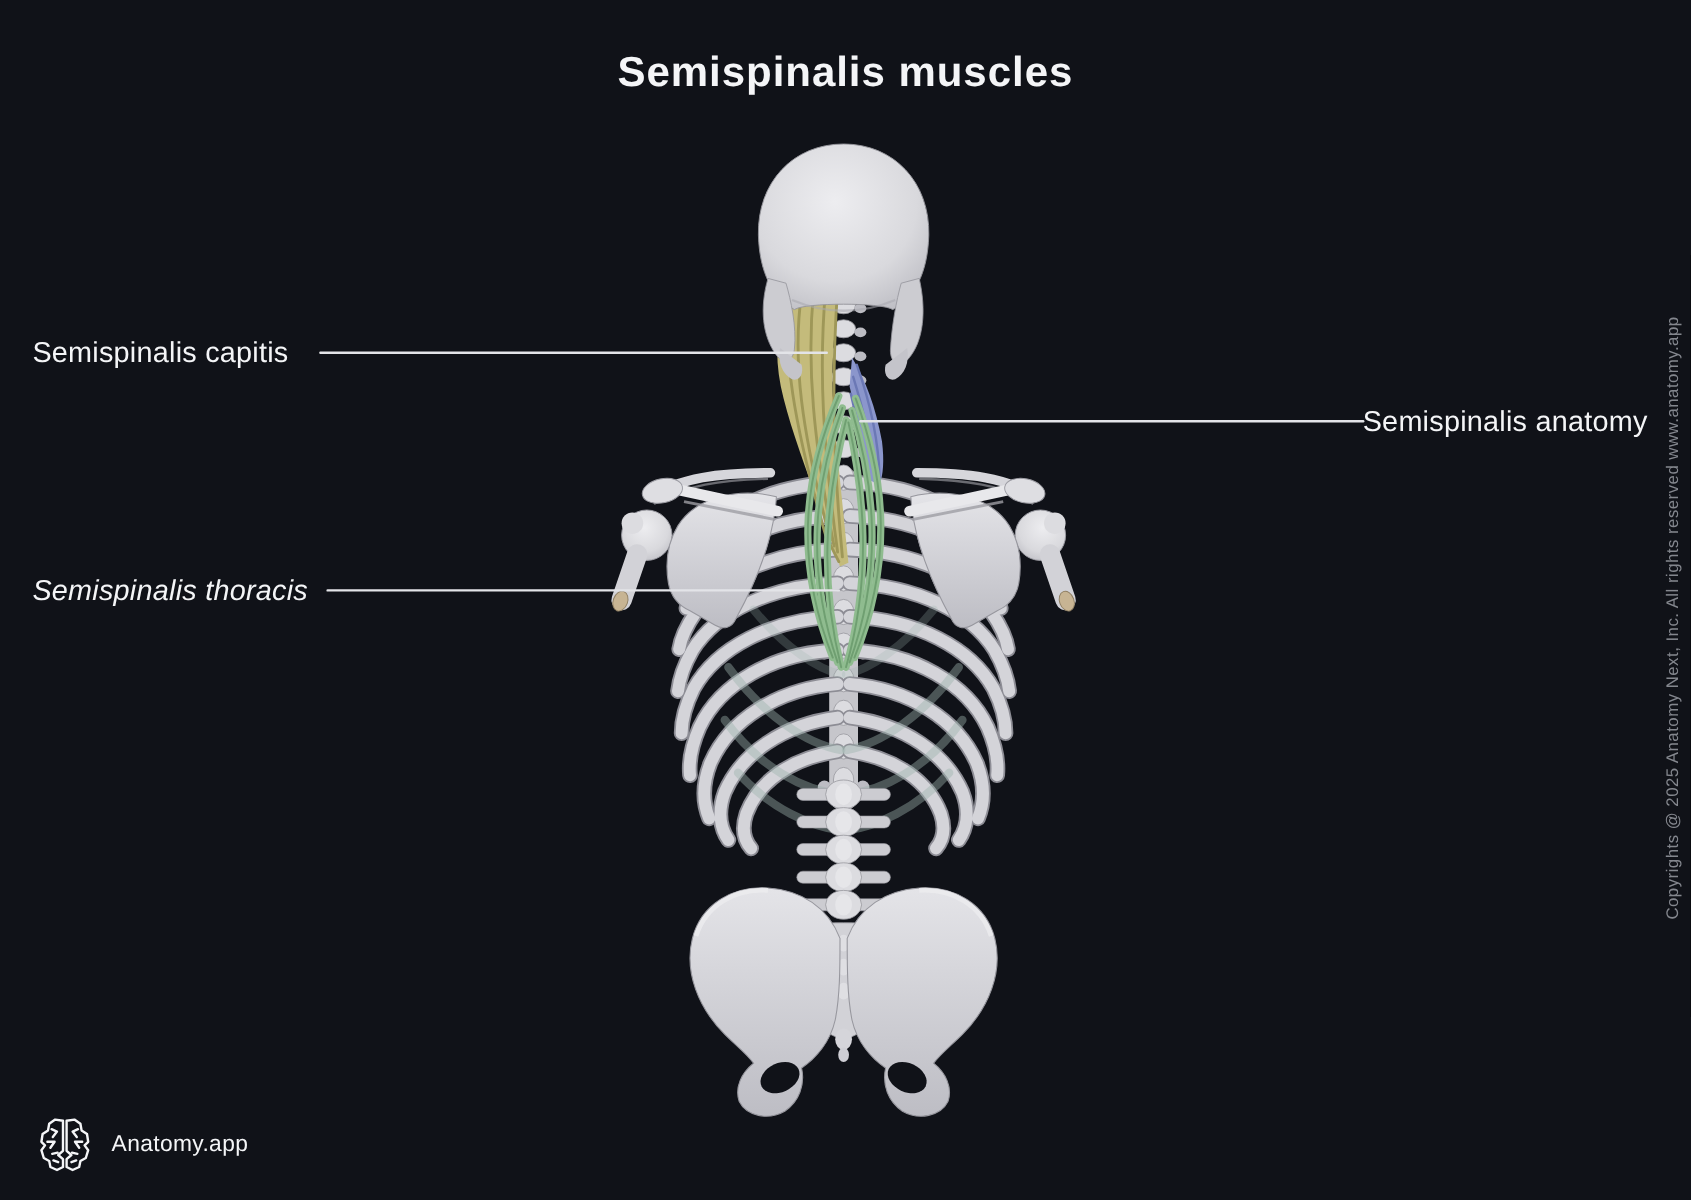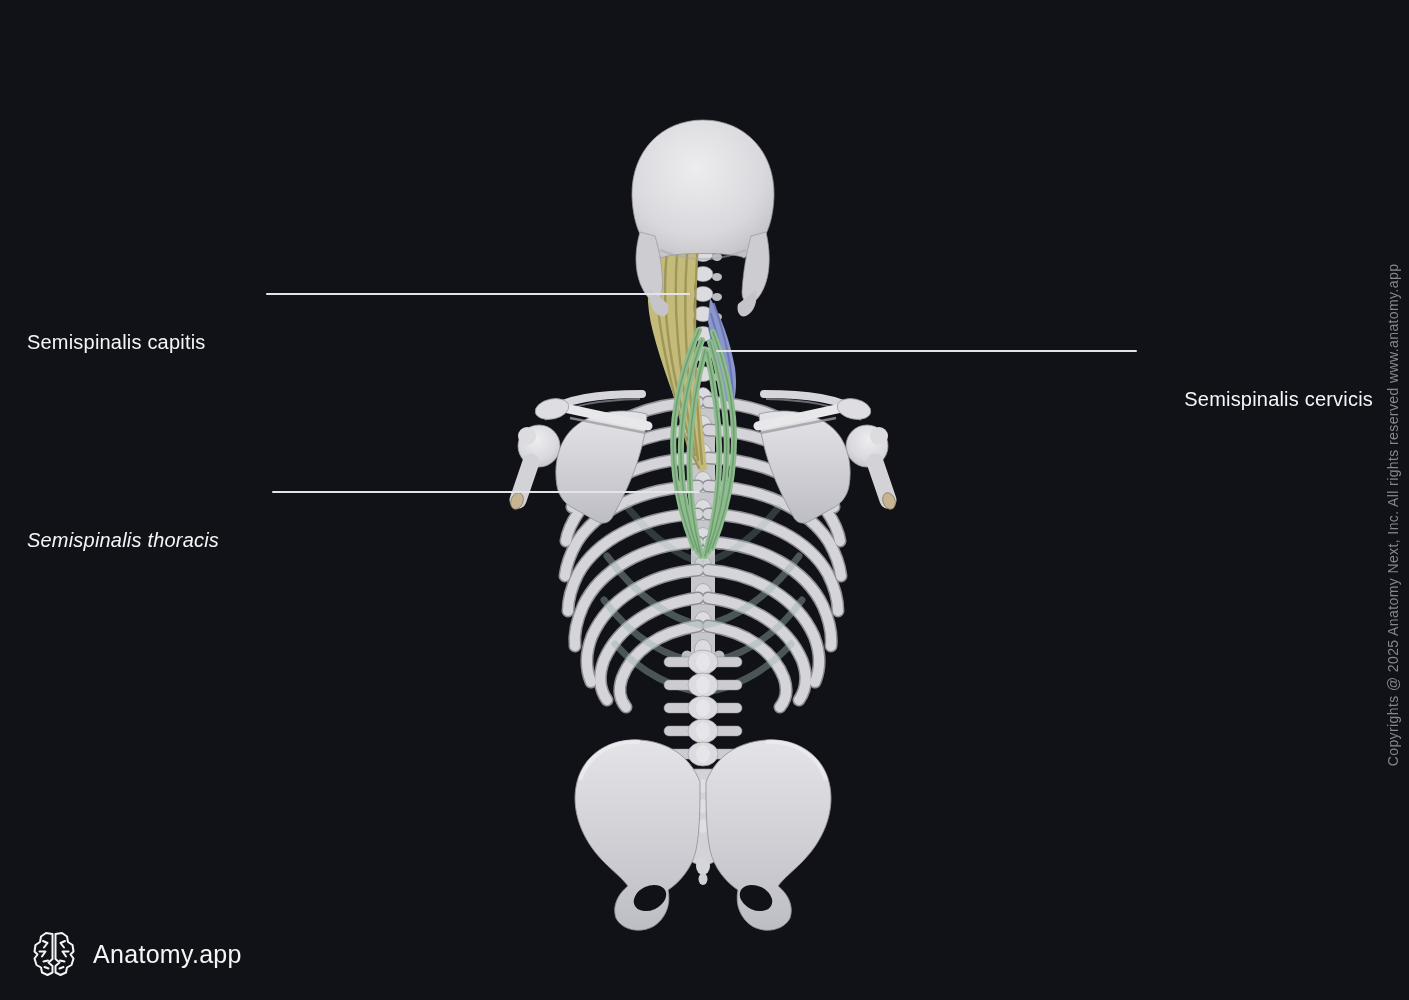--- a/index.html
+++ b/index.html
@@ -7,35 +7,34 @@
     position:relative;width:1409px;height:1000px;overflow:hidden;
     background:var(--background,#101218);
     font-family:"Liberation Sans","DejaVu Sans",sans-serif;
     color:var(--text,#f4f5f7);
   }
   .title{
     position:absolute;top:41px;left:0;width:100%;text-align:center;
     font-size:35px;font-weight:700;letter-spacing:.8px;color:var(--text,#f4f5f7);
   }
   .label{
-    position:absolute;font-size:20px;letter-spacing:.2px;line-height:27px;color:var(--text,#f4f5f7);
+    position:absolute;font-size:24px;letter-spacing:.2px;line-height:27px;color:var(--text,#f4f5f7);
     white-space:nowrap;
-    margin-top:48px;
   }
   .leader{
     position:absolute;height:2px;border-radius:1px;background:var(--leader-line,#e3e4e8);
   }
   .caption{
     position:absolute;top:944px;left:0;width:100%;text-align:center;
     font-size:24px;font-weight:700;letter-spacing:.3px;color:var(--text,#f4f5f7);
   }
   .brand{
     position:absolute;left:31px;top:930px;display:flex;align-items:center;gap:16px;
   }
-  .brand-text{font-size:25px;letter-spacing:.3px;color:var(--text,#f4f5f7);}
+  .brand-text{font-size:19px;letter-spacing:.3px;color:var(--text,#f4f5f7);}
   .watermark{
     position:absolute;right:8px;top:515px;
     writing-mode:vertical-rl;transform:translateY(-50%) rotate(180deg);
     font-size:14px;letter-spacing:.4px;color:var(--muted,#84878e);white-space:nowrap;
   }
   
   .skel{position:absolute;left:0;top:0;}
   .bone-bump{fill:#dcdce0;stroke:#9b9ba1;stroke-width:.7;}
   .bone-knob{fill:#e6e6e9;stroke:none;}
   .bone-nub{fill:#bcbcc3;stroke:none;}
@@ -248,27 +247,28 @@
       <ellipse cx="703" cy="879" rx="4.5" ry="6" fill="#cfcfd5"></ellipse>
       <g id="wingL">
         <path d="M700,782 C690,756 668,742 640,740 C610,738 584,754 577,782 C570,810 582,840 604,862 C613,871 622,878 628,886 C618,894 612,906 616,918 C622,930 640,934 654,926 C666,918 671,904 668,890 C680,882 692,868 696,850 C700,830 700,806 700,782 Z" fill="url(#plateGrad)" stroke="#97979e" stroke-width=".9"></path>
         <path d="M640,742 C612,740 588,755 580,780" stroke="#ececef" stroke-width="4" fill="none" opacity=".8"></path>
         <ellipse cx="650" cy="898" rx="17" ry="12" transform="rotate(-25 650 898)" fill="var(--background,#101218)"></ellipse>
       </g>
       <use href="#wingL" transform="matrix(-1,0,0,1,1406,0)"></use>
     </g>
   </svg>
 
+  <div class="title">Semispinalis muscles</div>
 
   <div class="leader" style="left:266px;top:293px;width:424px;"></div>
   <div class="leader" style="left:716px;top:350px;width:421px;"></div>
   <div class="leader" style="left:272px;top:491px;width:428px;"></div>
 
   <div class="label" style="left:27px;top:281px;">Semispinalis capitis</div>
-  <div class="label" style="right:36px;top:338px;">Semispinalis cervicis</div>
+  <div class="label" style="right:36px;top:338px;">Semispinalis anatomy</div>
   <div class="label" style="left:27px;top:479px;font-style:italic;">Semispinalis thoracis</div>
 
 
   <div class="brand">
     <svg width="46" height="48" viewBox="0 0 46 48" fill="none" stroke="#f4f5f7" stroke-width="2" stroke-linejoin="round" stroke-linecap="round">
       <g id="bh">
         <path d="M21.5,4 L15,3 L10,6.5 L9,12 L4.5,15 L3.5,21.5 L6.5,24.5 L3.5,28.5 L5.5,35 L10,37.5 L11,42.5 L16.5,45 L21.5,42.5 L21.5,36 L17.5,32.5 L21.5,29 L21.5,4 Z"></path>
         <path d="M12,11 L16.5,13 L13,17.5"></path>
         <path d="M8.5,21.5 L14.5,21.5 L11,26.5"></path>
         <path d="M12.5,31.5 L17,30.5"></path>

